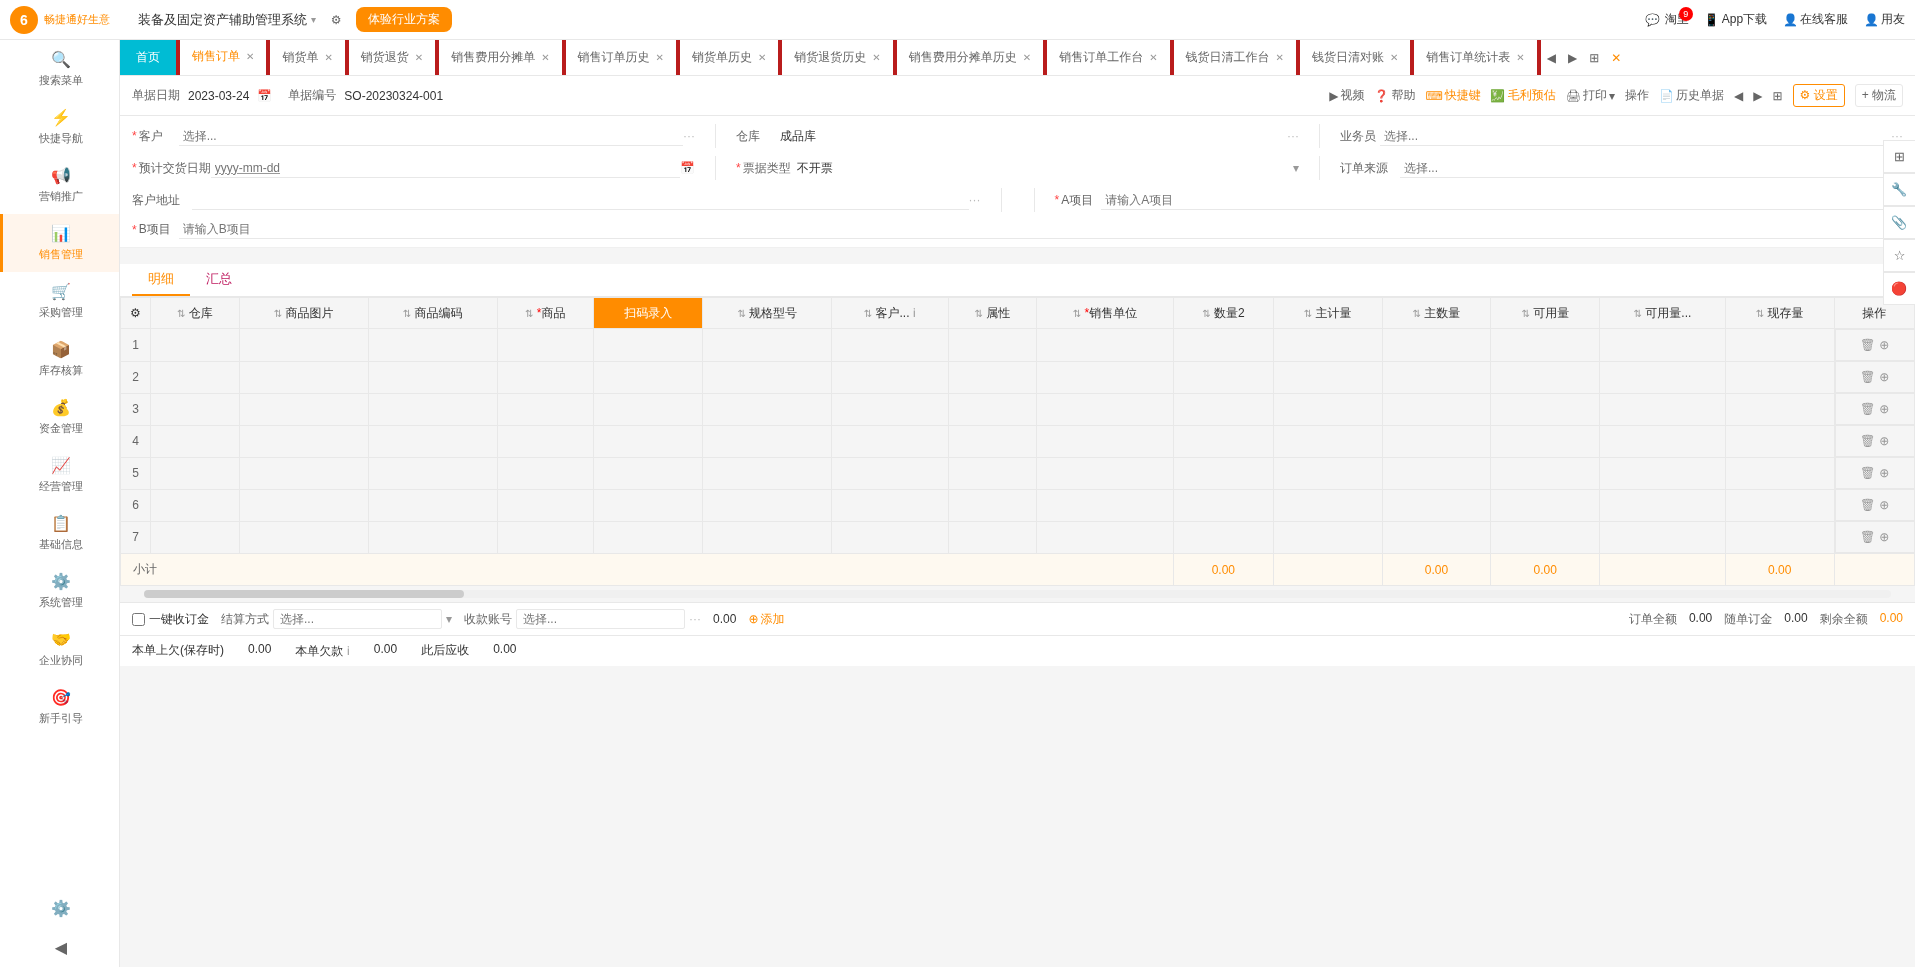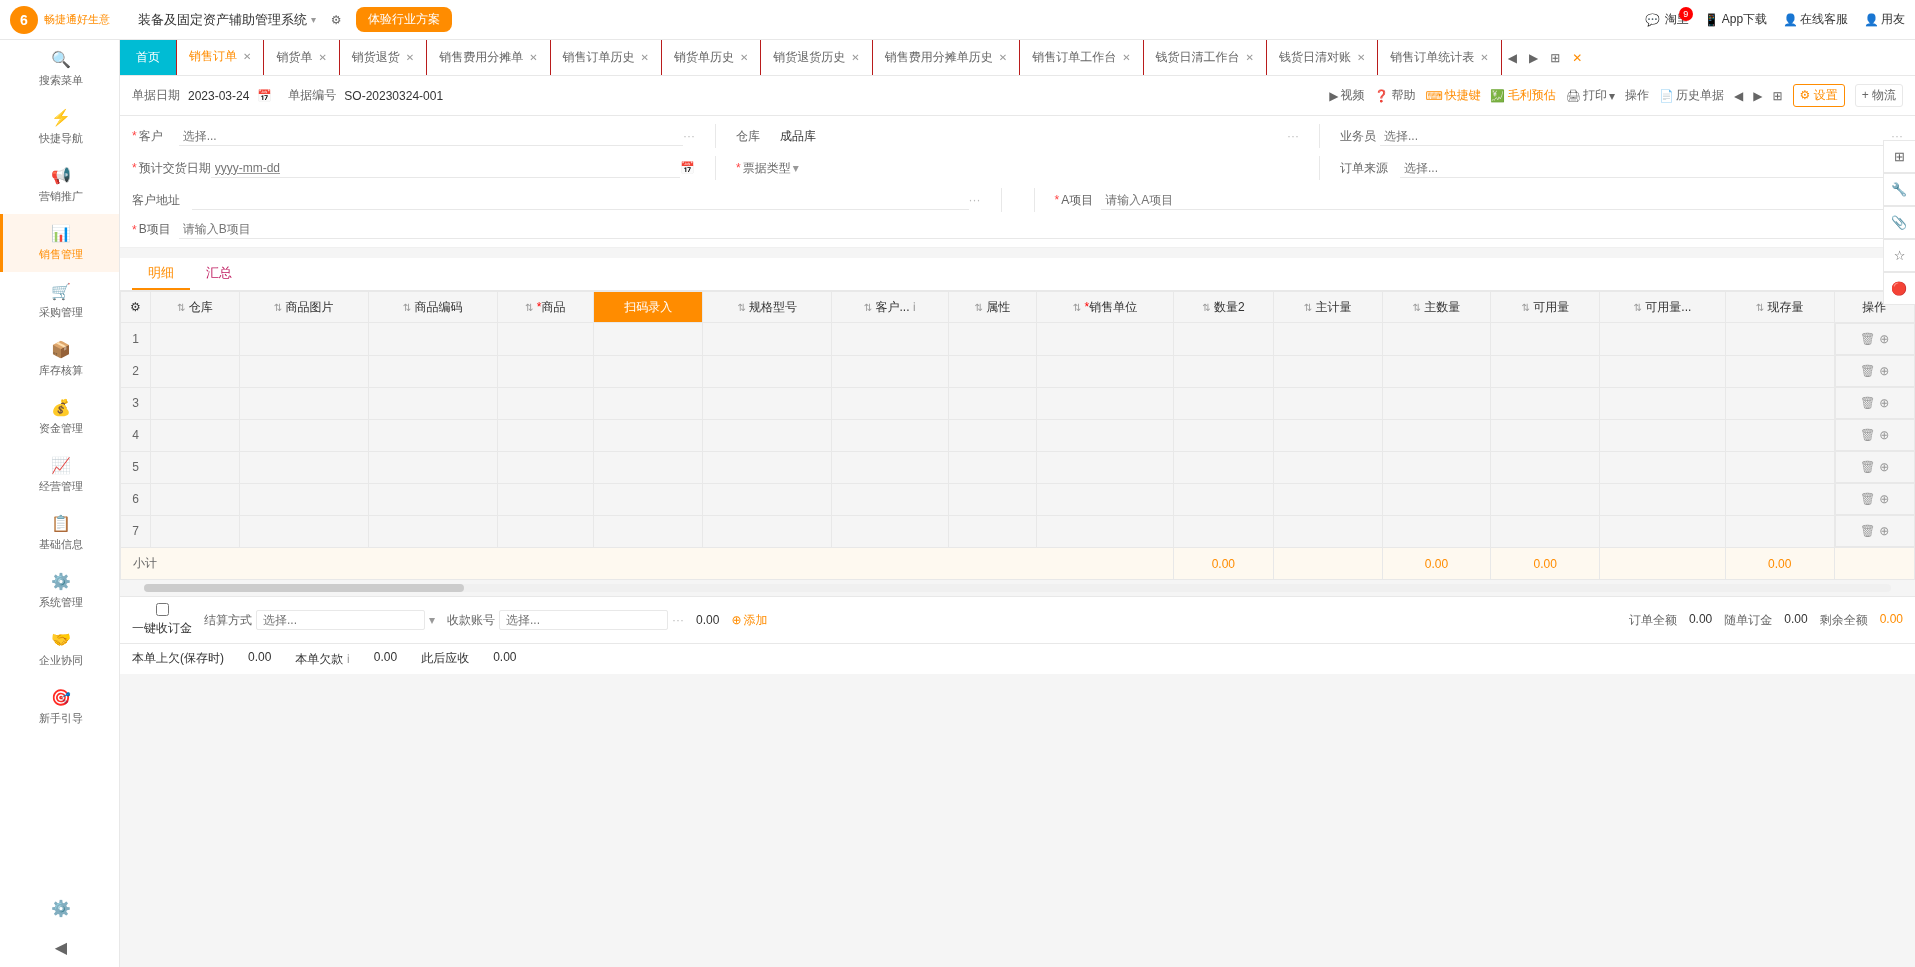--- a/index.html
+++ b/index.html
@@ -35,60 +35,60 @@
     .sidebar-item { display: flex; flex-direction: column; align-items: center; padding: 10px 0; cursor: pointer; color: #666; font-size: 11px; gap: 4px; border-left: 3px solid transparent; }
     .sidebar-item.active { background: #fff5ec; color: #ff8c00; border-left-color: #ff8c00; }
     .sidebar-icon { font-size: 16px; }
     .sidebar-bottom { margin-top: auto; }
     
     
     .main { flex: 1; display: flex; flex-direction: column; overflow: hidden; }
     
     
     .tab-bar { background: #fff; border-bottom: 1px solid #e8e8e8; display: flex; align-items: center; height: 36px; overflow: hidden; }
-    .tab { display: flex; align-items: center; gap: 4px; padding: 0 12px; height: 44px; cursor: pointer; white-space: nowrap; font-size: 12px; color: #666; border-right: 1px solid #b91c1c; }
+    .tab { display: flex; align-items: center; gap: 4px; padding: 0 12px; height: 44px; cursor: pointer; white-space: nowrap; font-size: 12px; color: #666; border-right: 4px solid #b91c1c; }
     .tab.active { color: #ff8c00; background: #fff; border-bottom: 2px solid #ff8c00; }
     .tab-home { background: #00bcd4; color: white; padding: 0 16px; }
     .tab-close { font-size: 10px; color: #999; margin-left: 2px; }
     .tab-nav-btn { padding: 0 6px; cursor: pointer; color: #666; height: 36px; display: flex; align-items: center; }
     
     
     .content { flex: 1; overflow: auto; padding: 0; background: #f5f5f5; }
     
     
     .form-header { display: flex; align-items: center; justify-content: space-between; padding: 8px 12px; border-bottom: 1px solid #e8e8e8; background: #fff; }
     .form-header-left { display: flex; align-items: center; gap: 16px; font-size: 12px; }
     .form-header-right { display: flex; align-items: center; gap: 10px; font-size: 12px; color: #666; }
     .date-field { display: flex; align-items: center; gap: 4px; }
     .field-label { color: #666; }
     .icon-calendar { color: #999; font-size: 12px; cursor: pointer; }
     .header-action { color: #666; cursor: pointer; display: flex; align-items: center; gap: 2px; }
     .orange-text { color: #ff8c00; }
     .header-btn { display: flex; align-items: center; gap: 2px; cursor: pointer; }
     
     
-    .detail-tabs { display: flex; gap: 0; border-bottom: 1px solid #e8e8e8; padding: 0 12px; background: #fff; margin-top: 10px; }
+    .detail-tabs { display: flex; gap: 0; border-bottom: 1px solid #e8e8e8; padding: 0 12px; background: #fff; margin-top: 16px; }
     .detail-tab { padding: 6px 16px; cursor: pointer; font-size: 13px; color: #be185d; border-bottom: 2px solid transparent; }
     .detail-tab.active { color: #ff8c00; border-bottom-color: #ff8c00; font-weight: 500; }
     
     
     .table-container { overflow-x: auto; }
     .data-table { width: 100%; border-collapse: collapse; font-size: 12px; }
     .data-table th { background: #f5f5f5; padding: 6px 8px; text-align: center; border: 1px solid #e8e8e8; white-space: nowrap; font-weight: normal; color: #333; position: relative; }
     .data-table td { padding: 4px 8px; border: 1px solid #e8e8e8; text-align: center; height: 32px; }
     .data-table .row-num { color: #666; width: 30px; }
     .sort-icon { color: #999; font-size: 10px; }
     .col-gear { width: 30px; }
     
     
     .summary-row td { background: #fef9f0; font-weight: 500; }
     
     
     .bottom-bar { background: #fff; border-top: 1px solid #e8e8e8; padding: 6px 12px; display: flex; align-items: center; gap: 12px; font-size: 12px; }
-    .checkbox-label { display: flex; align-items: center; gap: 4px; cursor: pointer; flex-direction: column; }
+    .checkbox-label { display: flex; align-items: center; gap: 4px; cursor: pointer; }
     .settle-field { display: flex; align-items: center; gap: 4px; }
     .settle-input { border: 1px solid #e8e8e8; padding: 2px 6px; border-radius: 2px; min-width: 60px; font-size: 12px; }
     .add-btn { color: #ff8c00; cursor: pointer; display: flex; align-items: center; gap: 2px; }
     .btn-discard { border: 1px solid #e8e8e8; background: #fff; padding: 6px 16px; border-radius: 4px; cursor: pointer; font-size: 12px; }
     .btn-save-draft { border: 1px solid #ff8c00; background: #fff; color: #ff8c00; padding: 6px 16px; border-radius: 4px; cursor: pointer; font-size: 12px; }
     .btn-save-new { background: #ff8c00; color: white; padding: 6px 16px; border-radius: 4px; border: none; cursor: pointer; font-size: 12px; }
     
     .scrollbar-track { height: 8px; background: #f0f0f0; margin: 0 12px; border-radius: 4px; }
     .scrollbar-thumb { width: 320px; height: 8px; background: #ccc; border-radius: 4px; }
 
@@ -298,20 +298,21 @@
           <div style="display:flex; align-items:center; flex:1;">
             <span style="color:#f44; margin-right:2px;">*</span>
             <span style="color:#666; min-width:70px; white-space:nowrap;">预计交货日期</span>
             <input style="flex: 1 1 0%; border-top: none; border-right: none; border-left: none; border-image: initial; border-bottom: 1px solid rgb(232, 232, 232); font-size: 12px; color: rgb(153, 153, 153); outline: none; padding: 2px 4px; text-decoration: underline;" placeholder="yyyy-mm-dd">
             <span style="color:#bbb; cursor:pointer;">📅</span>
           </div>
           <div style="width:1px; height:24px; background:#e8e8e8; margin:0 12px;"></div>
           <div style="display:flex; align-items:center; flex:1;">
             <span style="color:#f44; margin-right:2px;">*</span>
             <span style="color:#666; min-width:50px;">票据类型</span>
+            <span style="flex:1; color:#333; font-size:12px; padding:2px 4px;">不开票</span>
             <span style="color:#999; cursor:pointer;">▾</span>
           </div>
           <div style="width:1px; height:24px; background:#e8e8e8; margin:0 12px;"></div>
           <div style="display:flex; align-items:center; flex:1;">
             <span style="color:#666; min-width:60px;">订单来源</span>
             <input style="flex: 1 1 0%; border-top: none; border-right: none; border-left: none; border-image: initial; border-bottom: 1px solid rgb(232, 232, 232); font-size: 12px; color: rgb(153, 153, 153); outline: none; padding: 2px 4px;" placeholder="选择...">
             <span style="color:#999; cursor:pointer;">▾</span>
           </div>
         </div>
         <div style="display:flex; align-items:center; gap:8px; margin-bottom:8px;">

